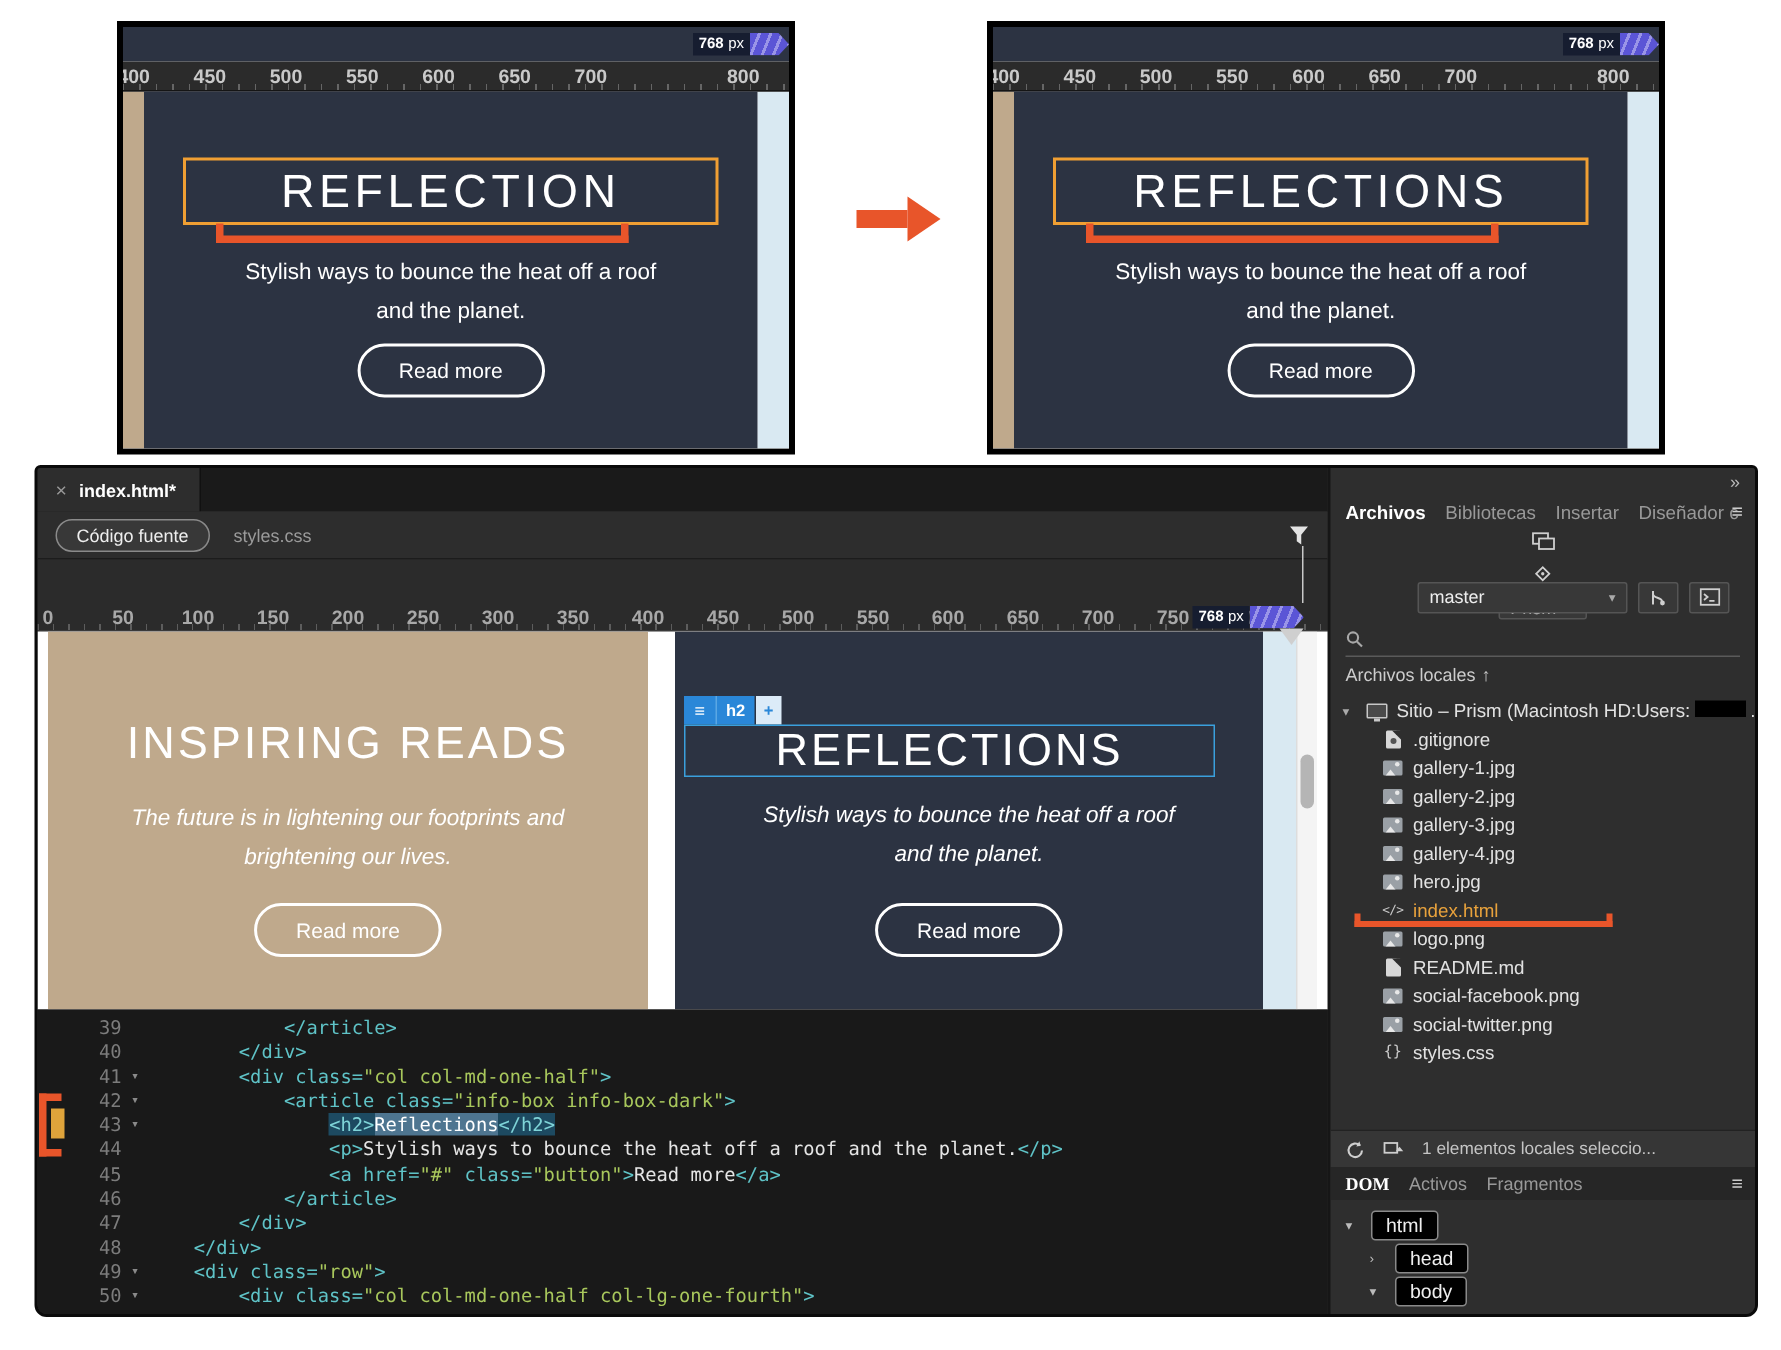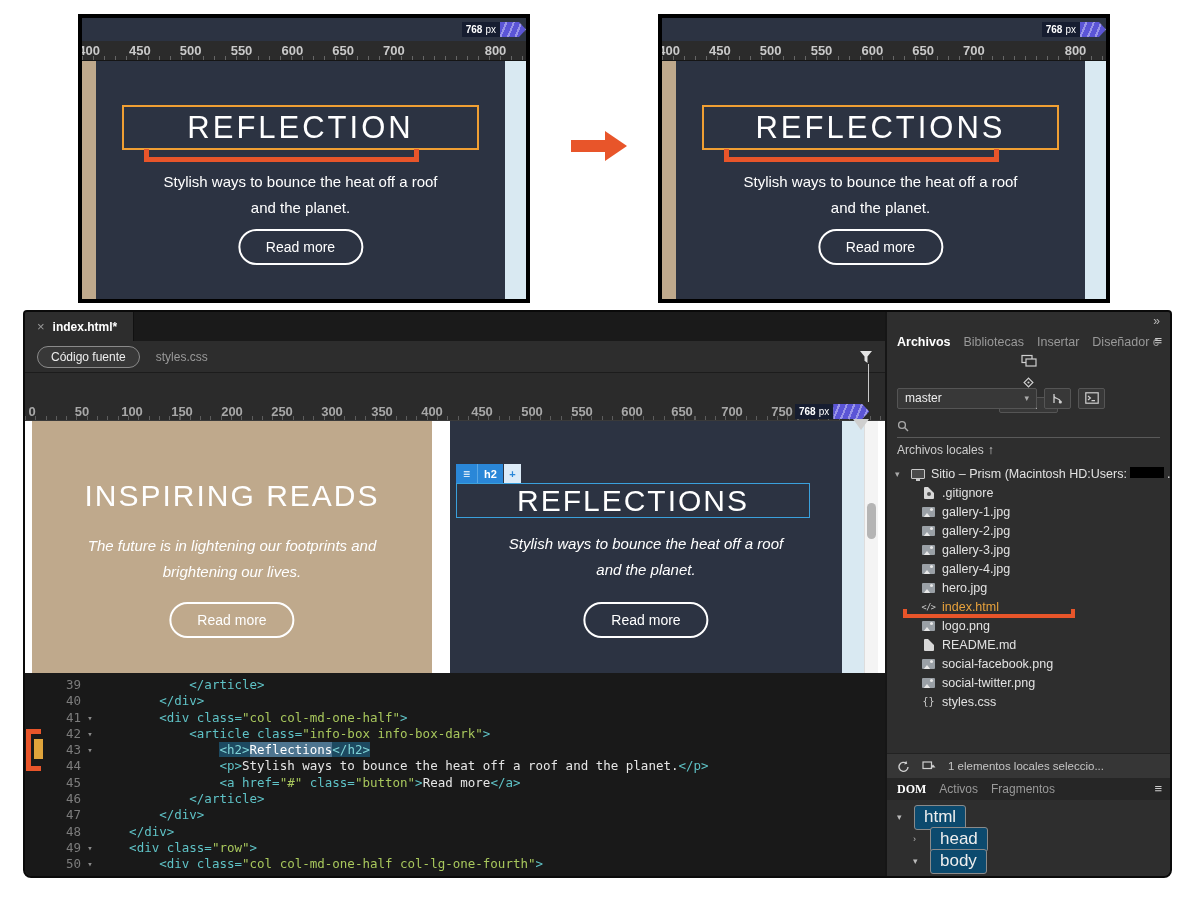--- a/index.html
+++ b/index.html
@@ -89,21 +89,21 @@
   .sb-tabs { height:24px; display:flex; align-items:center; gap:13px; padding:0 24px 0 10px; font-size:12.5px; color:#999; white-space:nowrap; overflow:hidden; position:relative; flex-shrink:0; }
   .sb-tab { color:#999; }
   .sb-tab.active { color:#fff; font-weight:bold; }
   .sb-menu { position:absolute; right:8px; top:3px; color:#ccc; font-size:13px; }
   .git-row { height:30px; display:flex; align-items:center; gap:7px; padding:0 10px; flex-shrink:0;flex-direction:column; }
   .icon-btn { width:22px; height:20px; display:flex; align-items:center; justify-content:center; }
   .dd { height:21px; border:1px solid #555; background:#383838; border-radius:2px; display:flex; align-items:center; padding:0 7px; color:#eee; }
   .site-select { flex:1; }
   .dd .caret { margin-left:auto; color:#aaa; font-size:9px; padding-left:8px; }
   .branch-row { height:28px; display:flex; align-items:center; gap:7px; padding:0 10px; flex-shrink:0; }
-  .branch-select { width:140px; }
+  .branch-select { width:140px;margin-left:48px; }
   .git-btn { width:27px; height:21px; border:1px solid #555; background:#383838; border-radius:2px; display:flex; align-items:center; justify-content:center; }
   .search-row { height:24px; margin:2px 10px 0; border-bottom:1px solid #5a5a5a; display:flex; align-items:center; gap:6px; flex-shrink:0; }
   .search-input { background:transparent; border:none; outline:none; color:#ddd; flex:1; font-size:12px; font-family:"Liberation Sans",sans-serif; }
   .files-header { height:24px; display:flex; align-items:center; padding:0 10px; color:#ccc; gap:4px; flex-shrink:0; }
   .file-tree { flex:1; overflow:hidden; font-size:12.5px; padding-top:2px; }
   .tree-row { height:19px; display:flex; align-items:center; gap:6px; padding-left:8px; position:relative; color:#e2e2e2; white-space:nowrap; }
   .tree-row .arrow { width:10px; color:#aaa; font-size:9px; flex-shrink:0; }
   .item-row { padding-left:34px; }
   .fname.hl { color:#e8a23c; }
   .redact { display:inline-block; width:34px; height:11px; background:#000; margin:0 3px; }
@@ -119,21 +119,21 @@
   .fi-git::before { content:""; position:absolute; left:3px; top:5px; width:4px; height:4px; border-radius:50%; background:#555; }
   .computer-icon { width:14px; height:10px; border:1px solid #c8c8c8; border-radius:1px; background:#4a4a4a; position:relative; flex-shrink:0; }
   .computer-icon::after { content:""; position:absolute; left:4px; bottom:-3px; width:4px; height:2px; background:#c8c8c8; }
   .files-status { height:25px; background:#363636; border-top:1px solid #222; display:flex; align-items:center; gap:12px; padding:0 10px; color:#c5c5c5; font-size:11.5px; flex-shrink:0; white-space:nowrap; overflow:hidden; }
   .dom-tabs { height:22px; background:#262626; display:flex; align-items:center; gap:13px; padding:0 24px 0 10px; font-size:12px; color:#999; position:relative; flex-shrink:0; }
   .dom-tabs .sb-menu { top:3px; }
   .dom-tab.active { color:#fff; font-weight:bold;font-family:Liberation Serif, serif; }
   .dom-tree { height:76px; padding:6px 10px; font-size:12px; flex-shrink:0; }
   .dom-row { height:22px; display:flex; align-items:center; gap:7px; }
   .dom-row .arrow { width:10px; color:#bbb; font-size:9px; }
-  .dom-pill { border:1px solid #8a8a8a; border-radius:3px; background:#0c4a6e; padding:1px 9px 2px; color:#eee; font-size:17px; }
+  .dom-pill { border:1px solid #8a8a8a; border-radius:3px; background:#000000; padding:1px 9px 2px; color:#eee; font-size:13px; }
   .indent1 { padding-left:16px; }
   svg { display:block; }
 </style>
 </head>
 <body>
 
 <div class="preview" id="preview-before">
   <div class="pv-topbar">
     <div class="pv-badge">
       <span class="badge-core">

